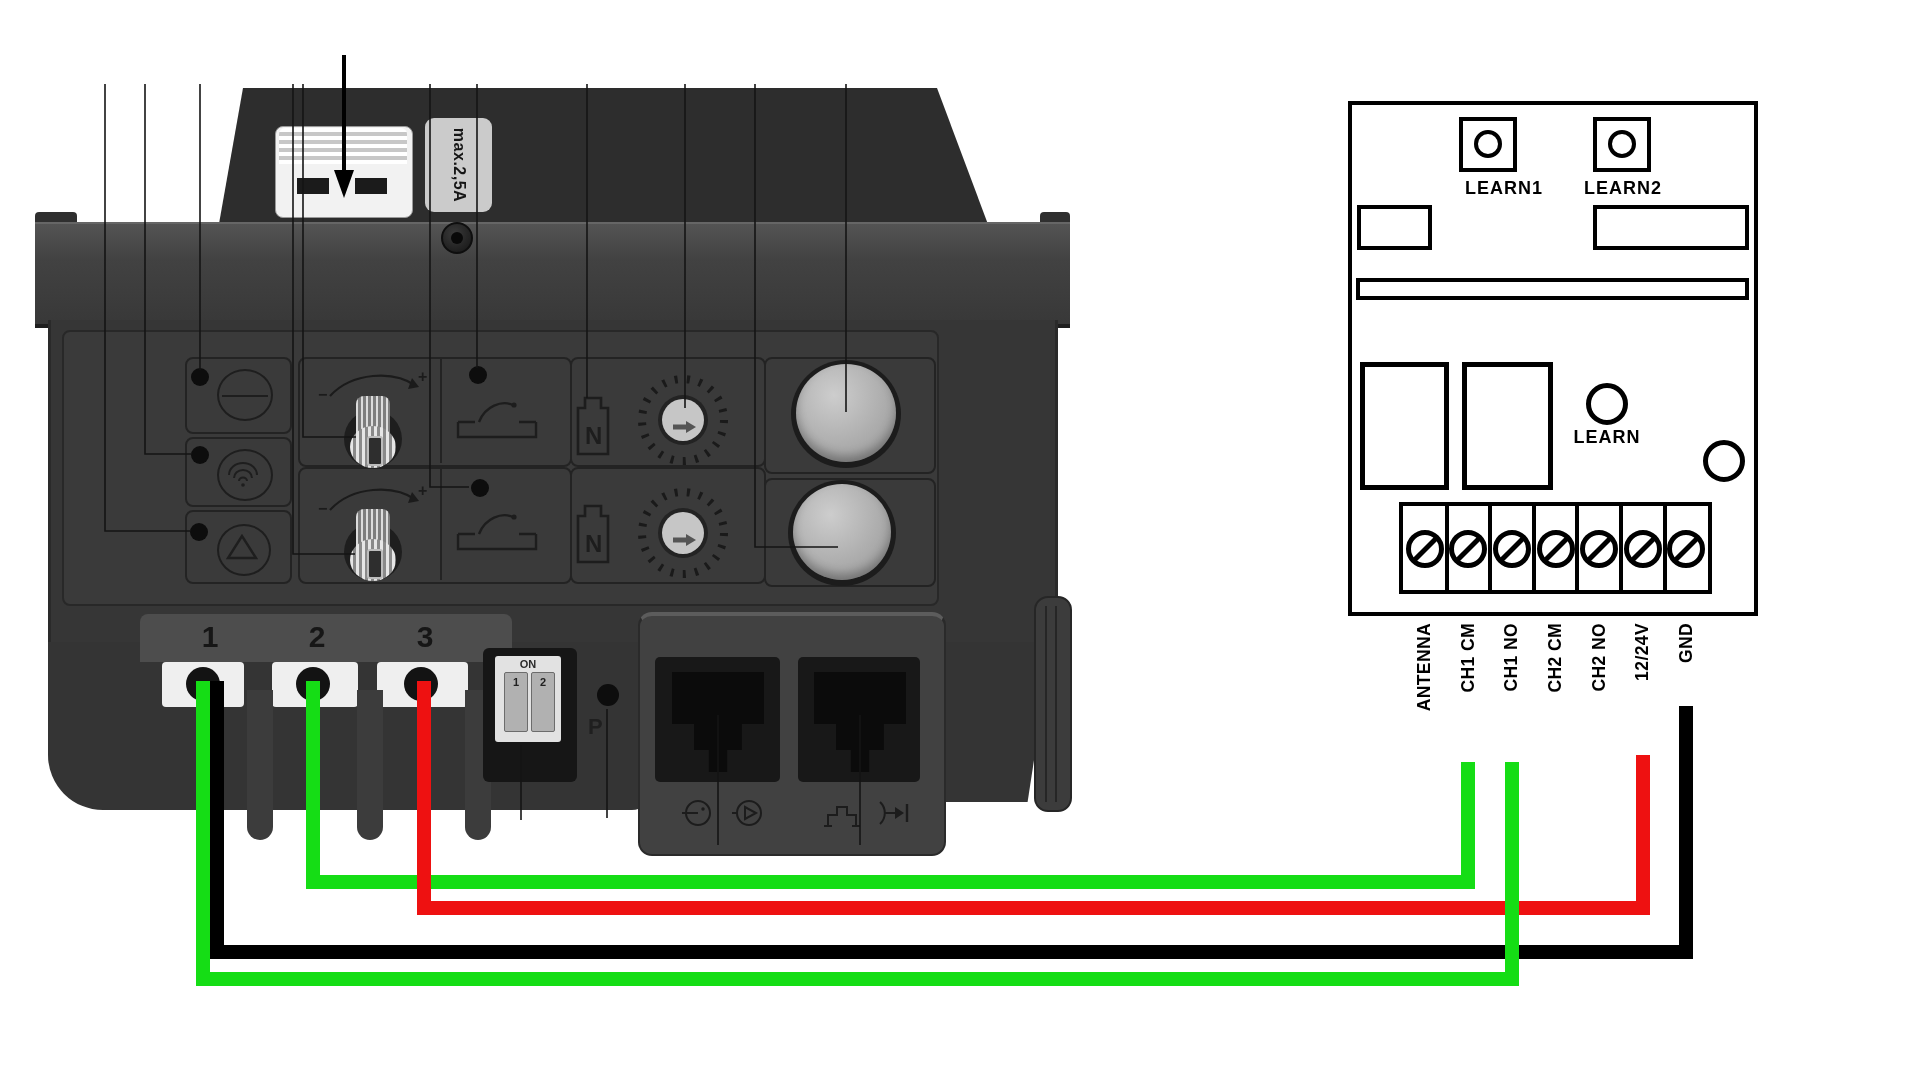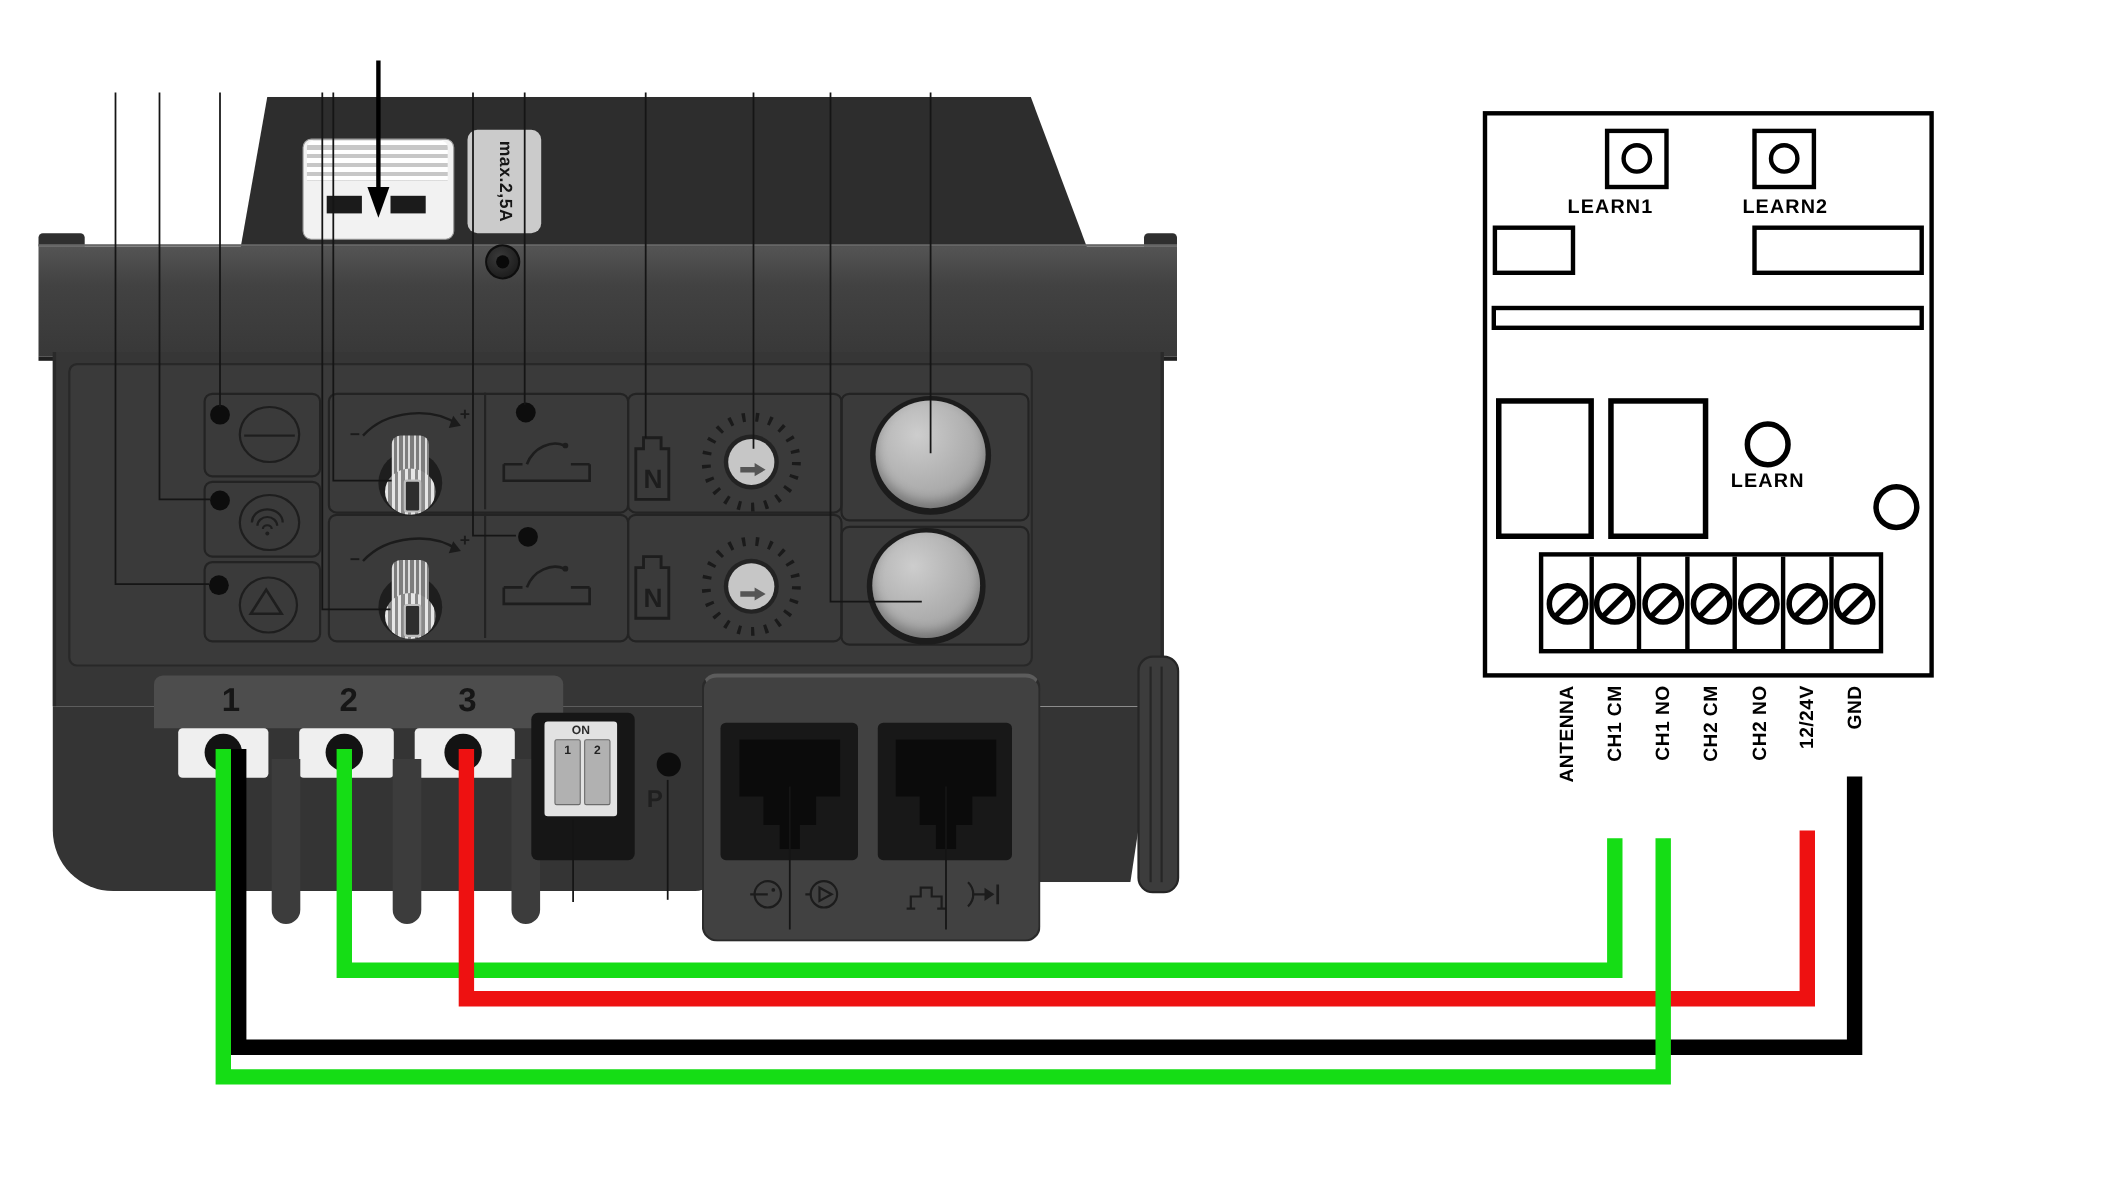--- a/index.html
+++ b/index.html
@@ -288,21 +288,21 @@
       </svg>
     </div>
   </div>
 
   <div>
     <div class="abs bk" style="left:1348px;top:101px;width:410px;height:515px"></div>
     <div class="abs bk" style="left:1459px;top:117px;width:58px;height:55px"></div>
     <div class="abs bk circ" style="left:1474px;top:130px;width:28px;height:28px"></div>
     <div class="abs bk" style="left:1593px;top:117px;width:58px;height:55px"></div>
     <div class="abs bk circ" style="left:1608px;top:130px;width:28px;height:28px"></div>
-    <div class="abs ctext rlabel" style="left:1404px;top:178px;width:120px">LEARN1</div>
+    <div class="abs ctext rlabel" style="left:1444px;top:178px;width:120px">LEARN1</div>
     <div class="abs ctext rlabel" style="left:1563px;top:178px;width:120px">LEARN2</div>
     <div class="abs bk" style="left:1357px;top:205px;width:75px;height:45px"></div>
     <div class="abs bk" style="left:1593px;top:205px;width:156px;height:45px"></div>
     <div class="abs bk" style="left:1356px;top:278px;width:393px;height:22px"></div>
     <div class="abs bk5" style="left:1360px;top:362px;width:89px;height:128px"></div>
     <div class="abs bk5" style="left:1462px;top:362px;width:91px;height:128px"></div>
     <div class="abs bk5 circ" style="left:1586px;top:383px;width:42px;height:42px"></div>
     <div class="abs ctext rlabel" style="left:1547px;top:427px;width:120px">LEARN</div>
     <div class="abs bk5 circ" style="left:1703px;top:440px;width:42px;height:42px"></div>
 

